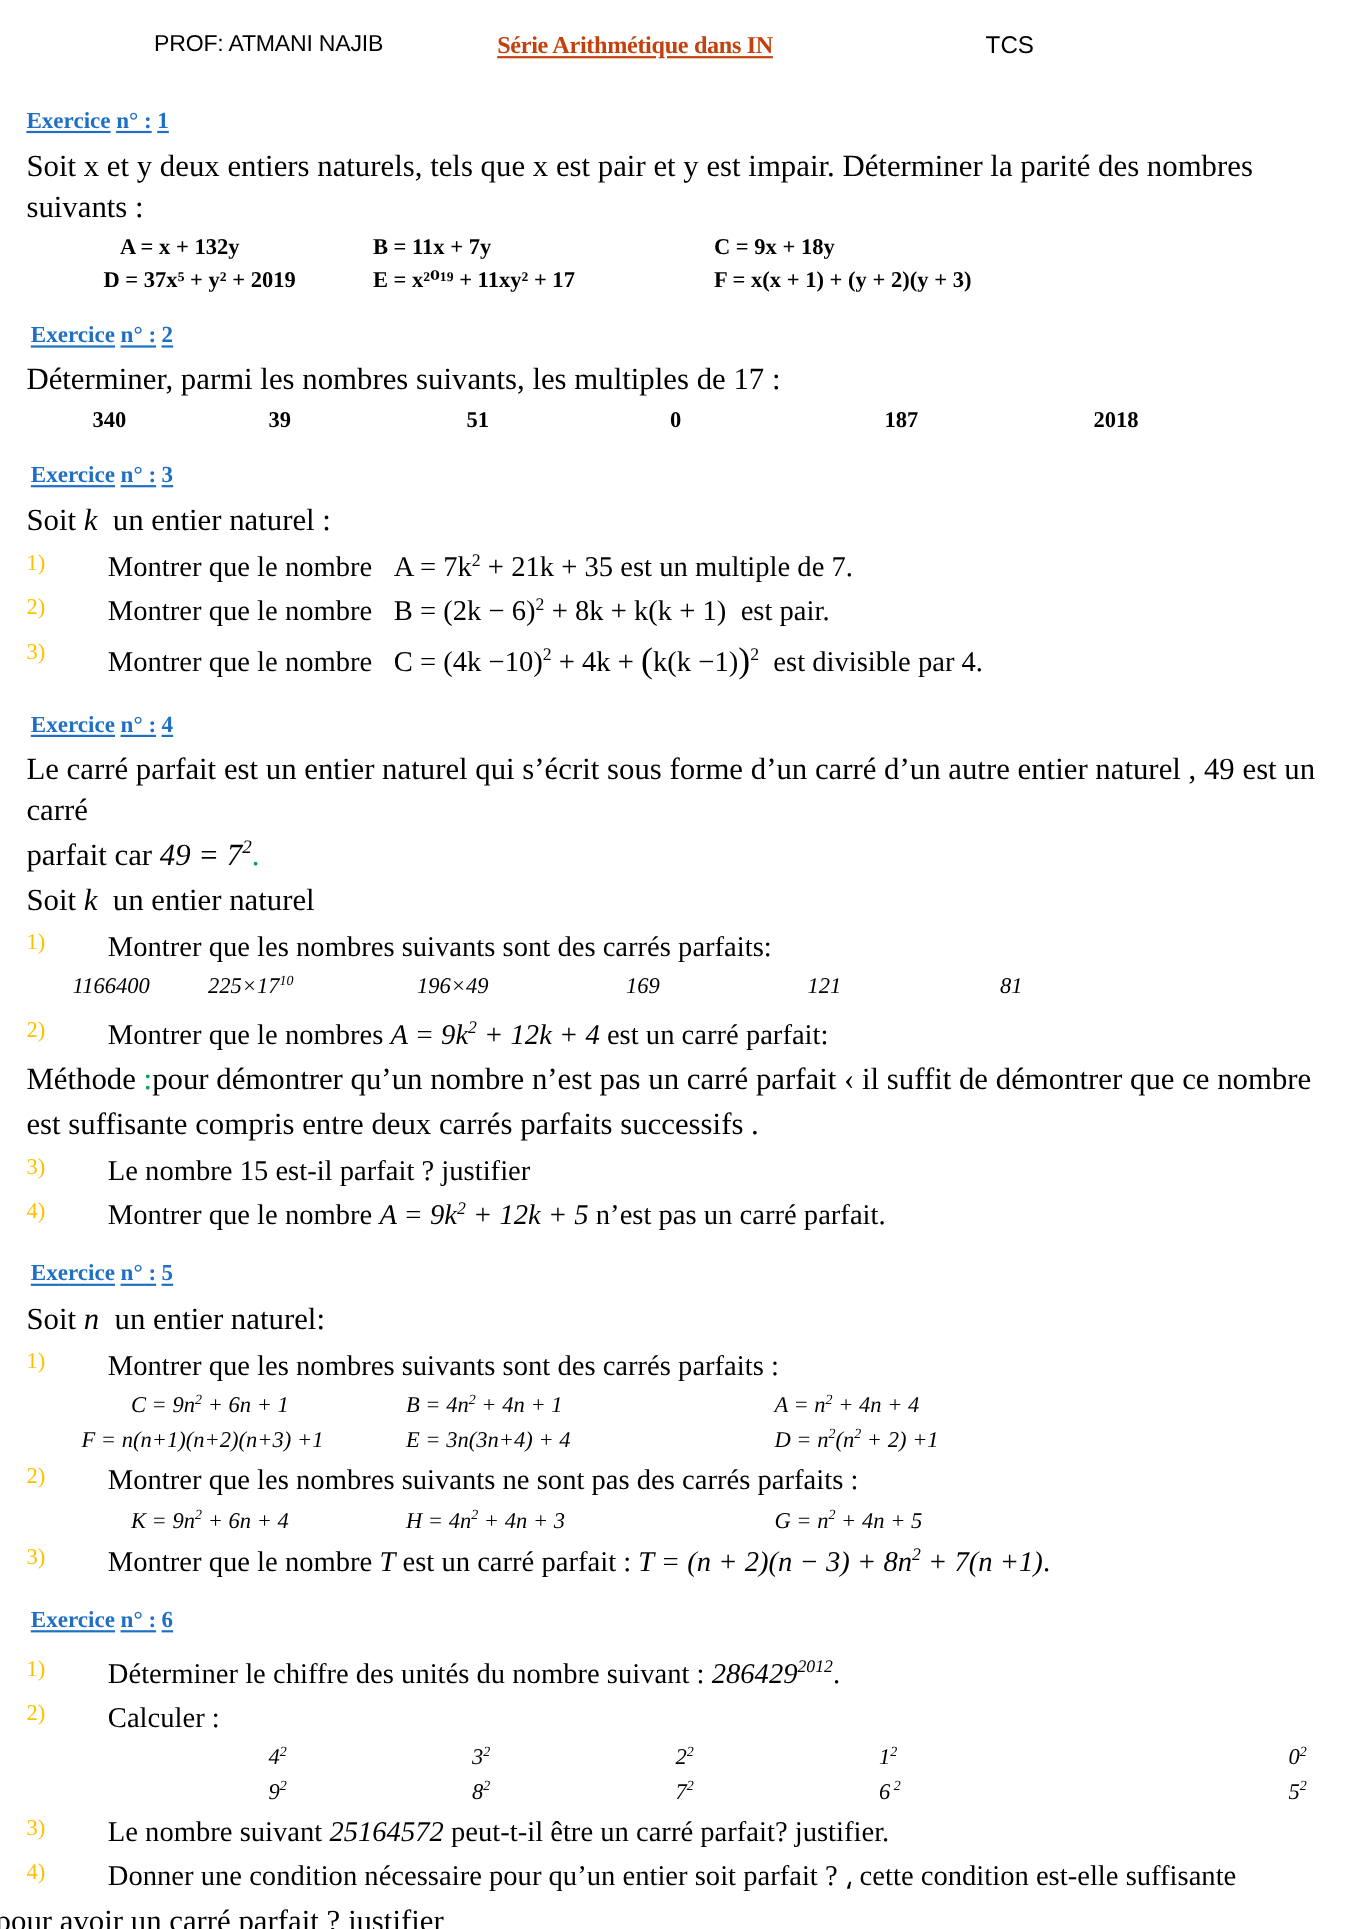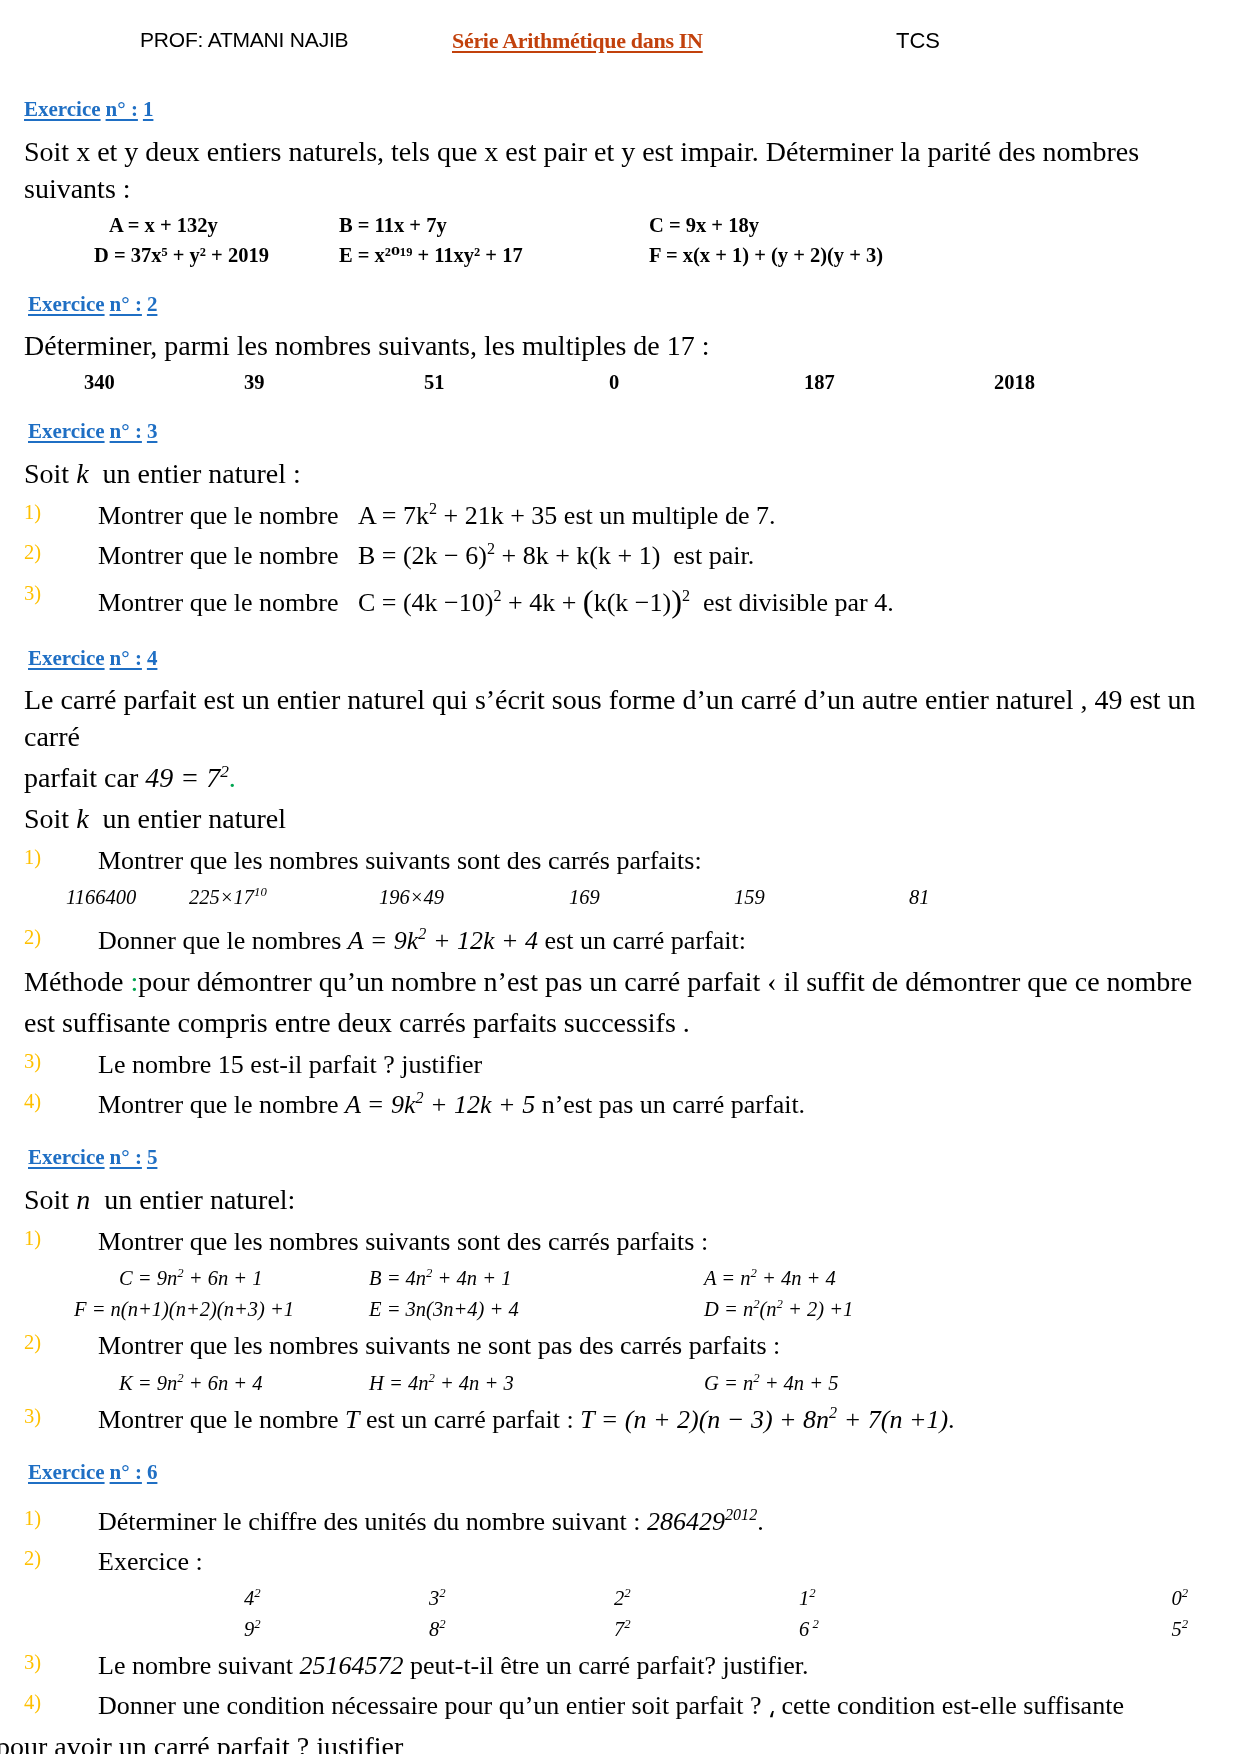--- a/index.html
+++ b/index.html
@@ -249,27 +249,27 @@
     <div class="item">
       <span class="num">1)</span>
       <span class="itxt">Montrer que les nombres suivants  sont des carrés parfaits:</span>
     </div>
 
     <div class="pslist">
       <span class="ps0">1166400</span>
       <span class="ps1">225×17<sup>10</sup></span>
       <span class="ps2">196×49</span>
       <span class="ps3">169</span>
-      <span class="ps4">159</span>
+      <span class="ps4">121</span>
       <span class="ps5">81</span>
     </div>
 
     <div class="item">
       <span class="num">2)</span>
-      <span class="itxt"><span>Donner que le nombres   </span><span class="math ital">A = 9k<sup>2</sup> + 12k + 4</span><span>  est un carré parfait:</span></span>
+      <span class="itxt"><span>Montrer que le nombres   </span><span class="math ital">A = 9k<sup>2</sup> + 12k + 4</span><span>  est un carré parfait:</span></span>
     </div>
 
     <p class="line"><span>Méthode  </span><span class="greencolon">:</span><span>pour démontrer qu’un nombre n’est pas un carré parfait       ‹ il suffit de démontrer que ce nombre</span></p>
     <p class="line">est suffisante compris entre deux carrés parfaits successifs  .</p>
 
     <div class="item">
       <span class="num">3)</span>
       <span class="itxt">Le nombre 15 est-il parfait ? justifier</span>
     </div>
     <div class="item">
@@ -318,21 +318,21 @@
     <div class="ex-head indent">
       <span class="u">Exercice</span><span class="sp"></span><span class="u">n° :</span><span class="sp"></span><span class="u">6</span>
     </div>
 
     <div class="item" style="margin-top:18px">
       <span class="num">1)</span>
       <span class="itxt"><span>Déterminer le chiffre des unités du nombre suivant : </span><span class="math ital">286429<sup>2012</sup></span><span>.</span></span>
     </div>
     <div class="item">
       <span class="num">2)</span>
-      <span class="itxt">Exercice :</span>
+      <span class="itxt">Calculer :</span>
     </div>
 
     <div class="sqrow">
       <span class="sq first">4<sup>2</sup></span>
       <span class="sq">3<sup>2</sup></span>
       <span class="sq">2<sup>2</sup></span>
       <span class="sq">1<sup>2</sup></span>
       <span class="sq last">0<sup>2</sup></span>
     </div>
     <div class="sqrow">

